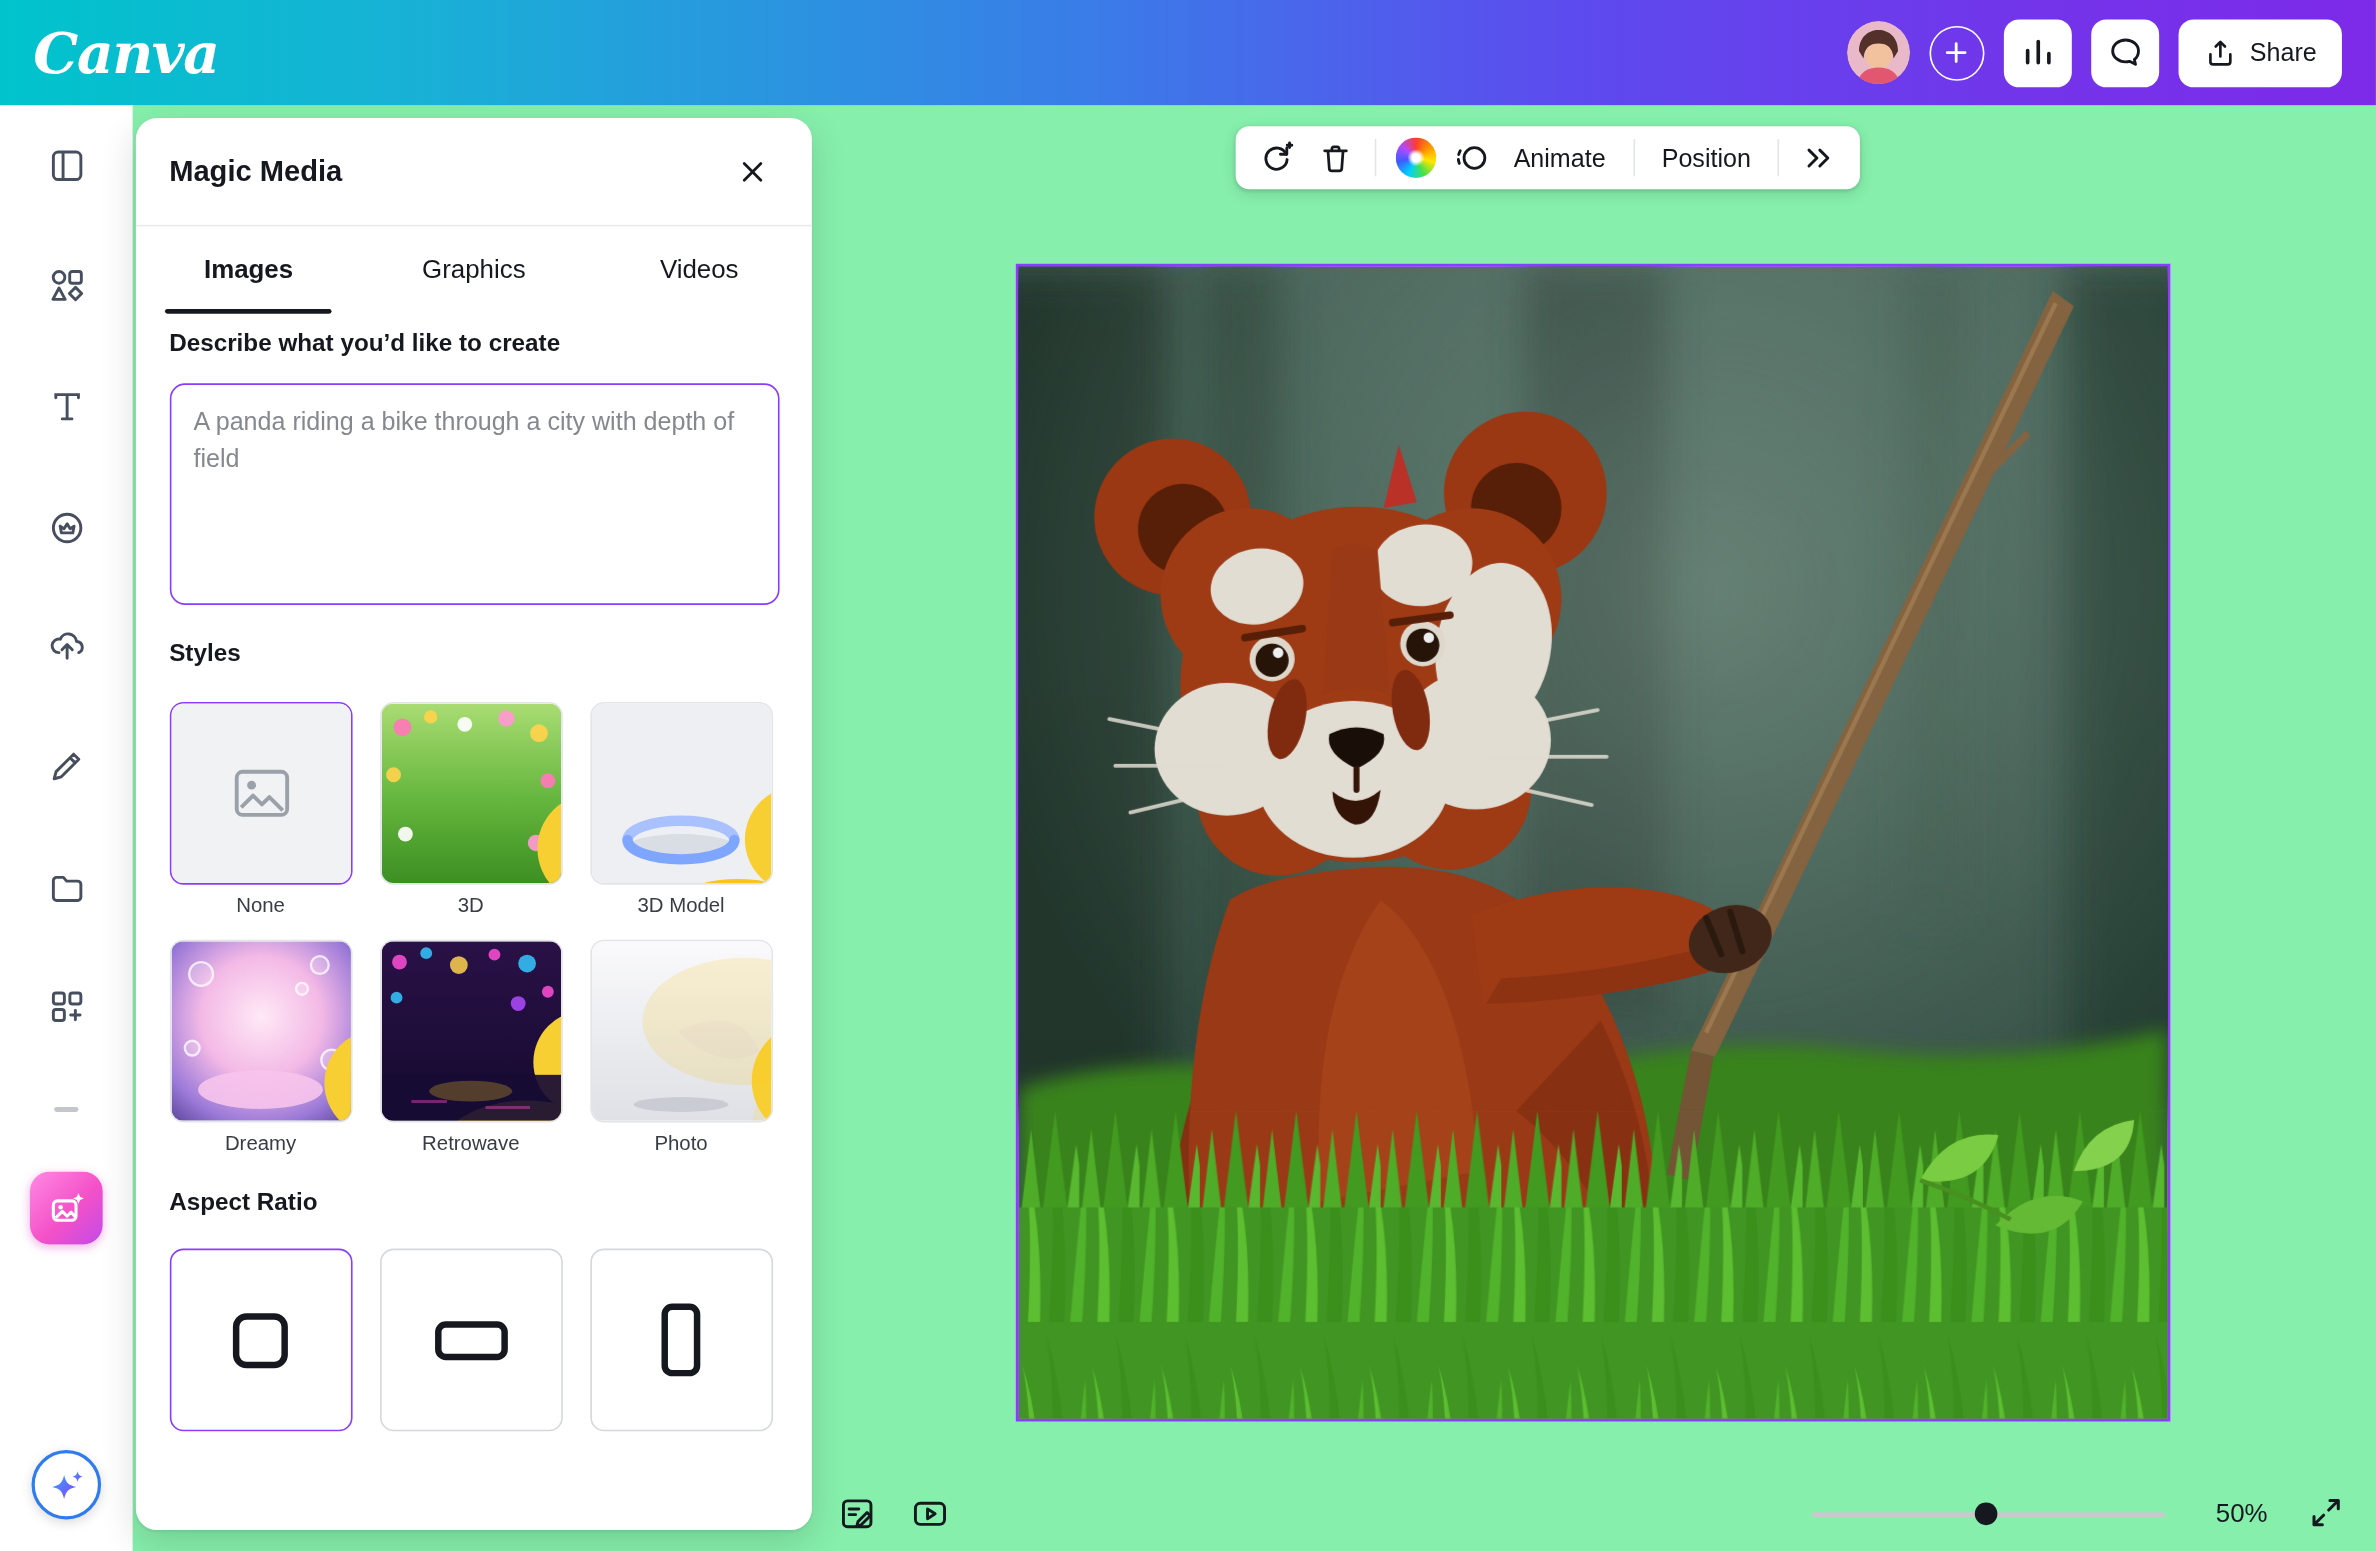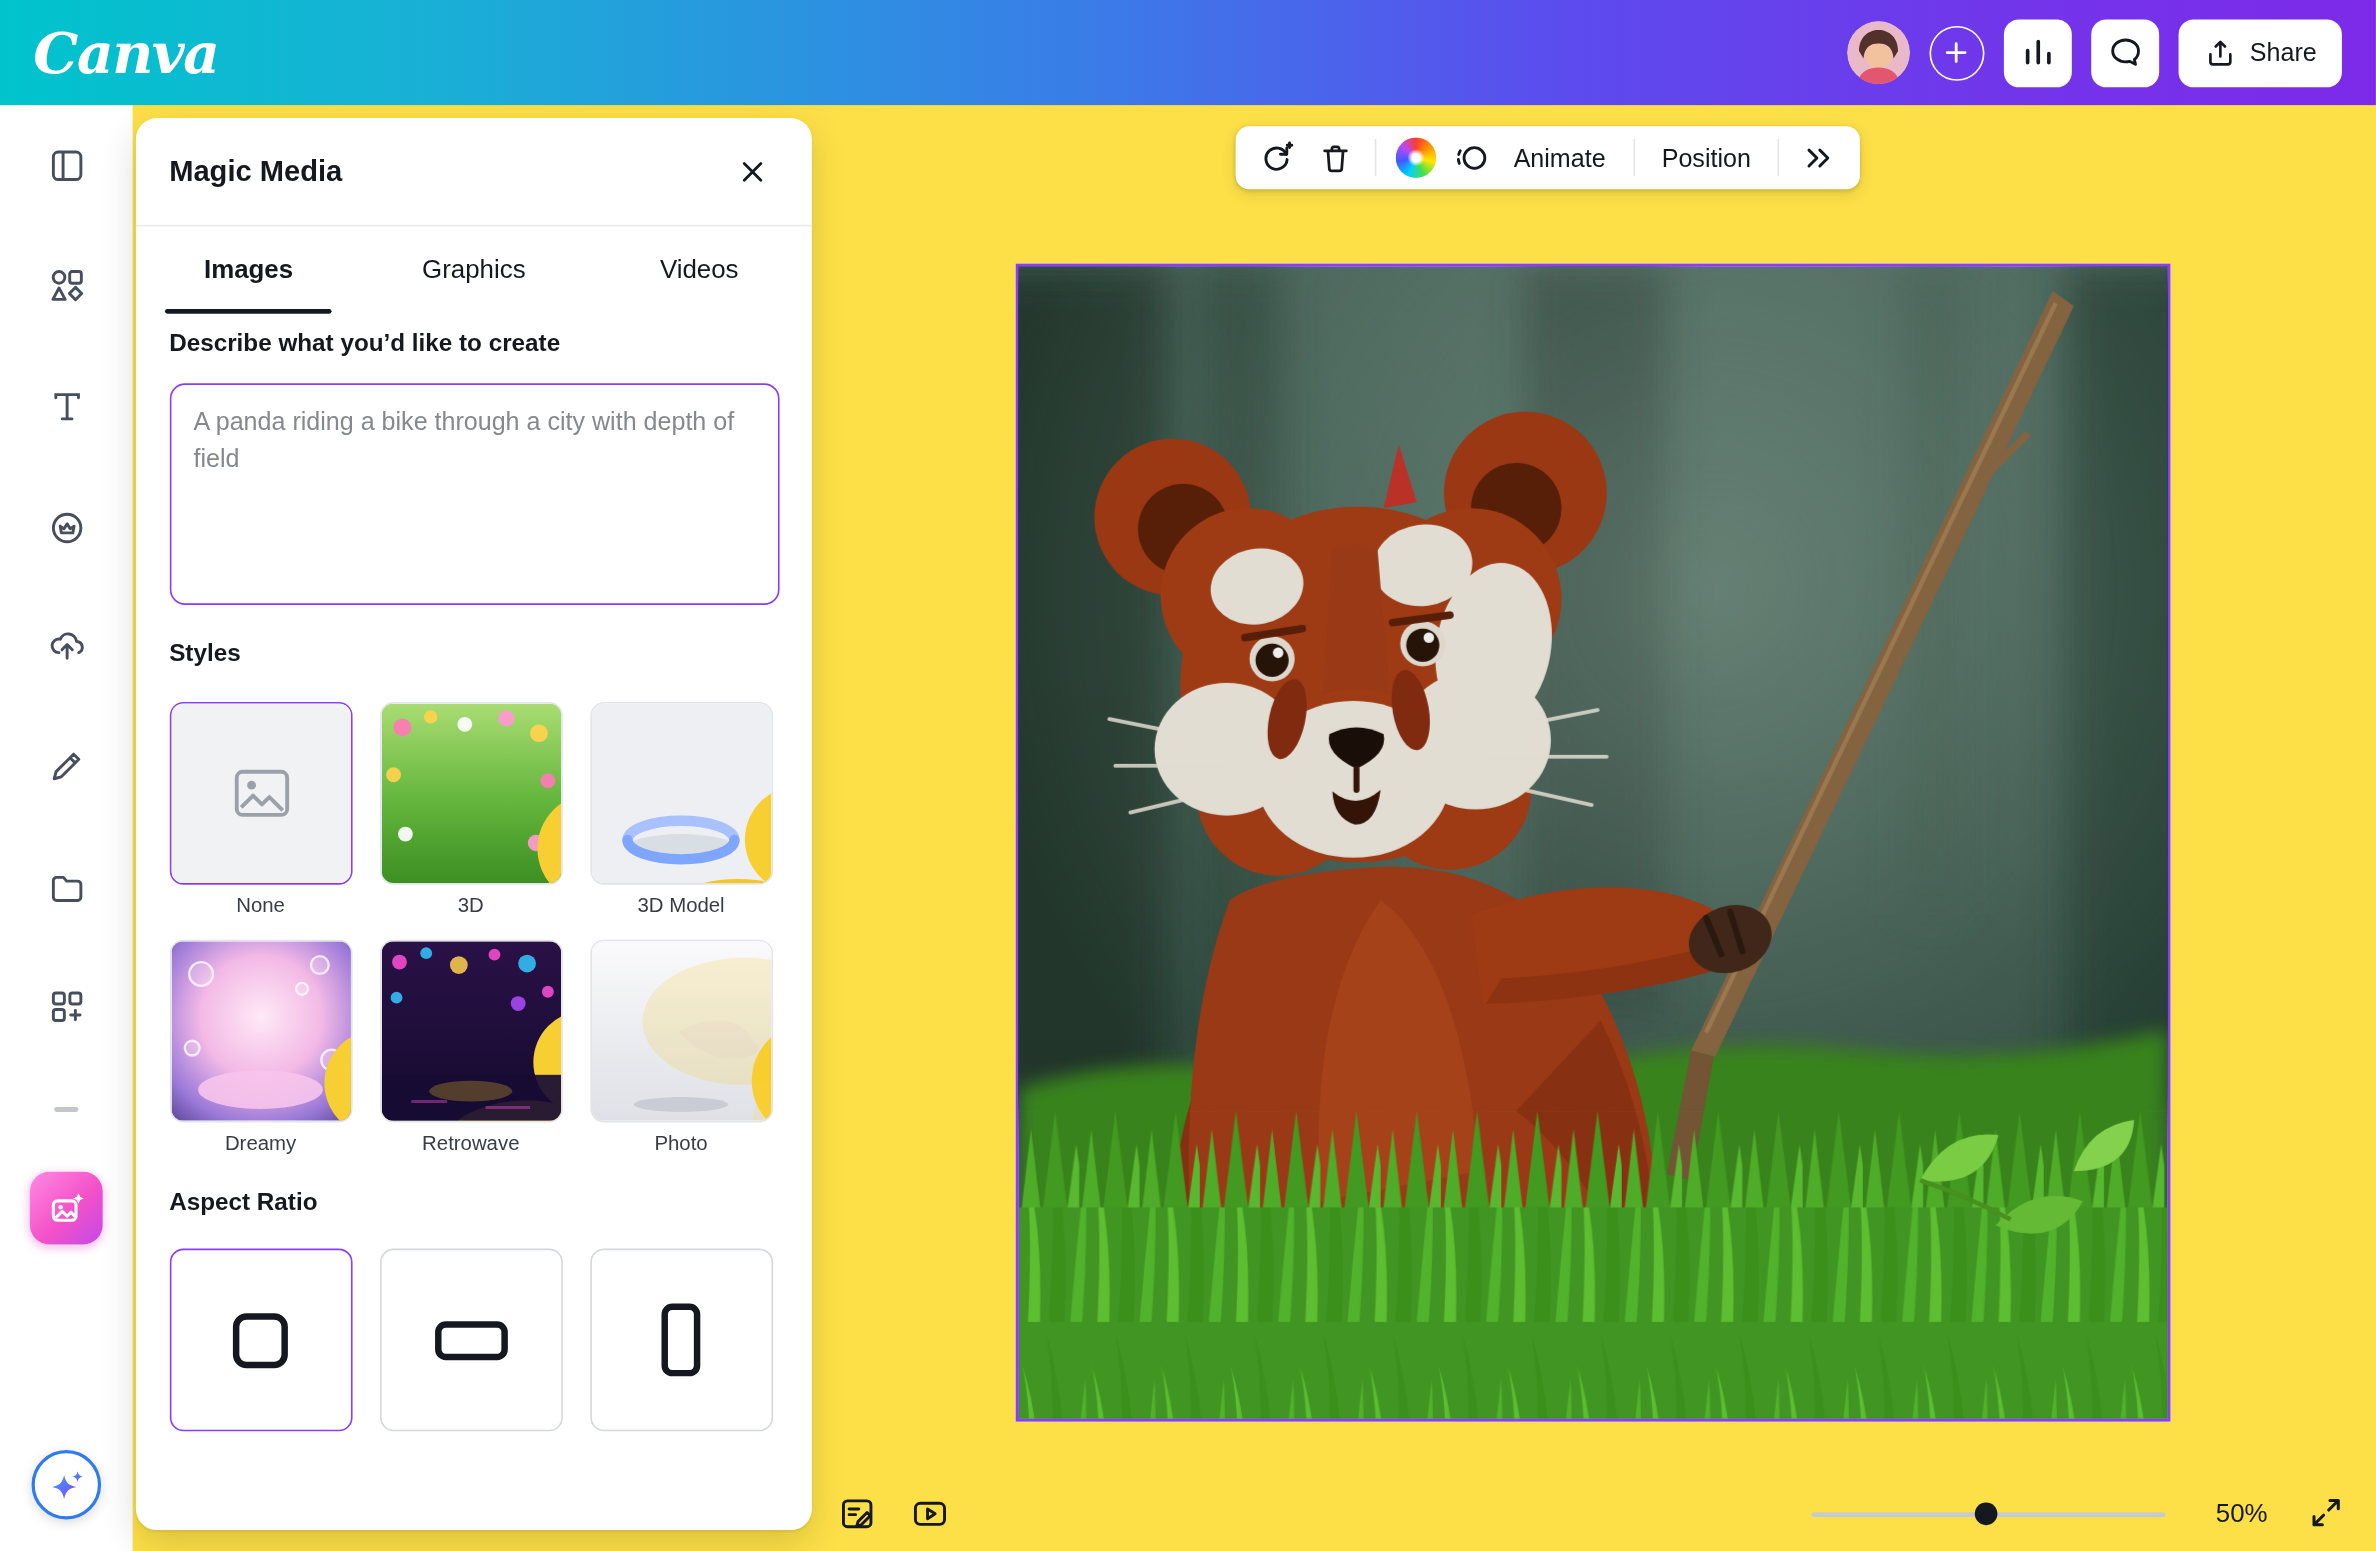--- a/index.html
+++ b/index.html
@@ -1,17 +1,17 @@
 <!DOCTYPE html>
 <html style="font-size:15px"><head>
 <meta charset="utf-8">
 <style>
   * { box-sizing: border-box; margin: 0; padding: 0; }
   html, body { background: #ebecf0; font-family: "Liberation Sans", sans-serif; }
-  .viewport { position: relative; width: 2376px; height: 1552px; overflow: hidden; background: #fde047; }
+  .viewport { position: relative; width: 2376px; height: 1552px; overflow: hidden; background: #86efac; }
   .stage { position: absolute; left: 0; top: 0; width: 1469px; height: 959px;
            transform: scale(1.6173469); transform-origin: 0 0; }
 
   
   .top-bar { position: absolute; left: 0; top: 0; width: 1469px; height: 65px; z-index: 40;
     background: linear-gradient(90deg,#00c4cc 0%,#19b0d6 18%,#3a7ce8 46%,#5c4bee 66%,#7334ea 86%,#7d2ae8 100%);
     display: flex; align-items: center; padding: 0 20.6px; }
   .logo { color: #fff; font-family: "DejaVu Serif", serif; font-style: italic; font-weight: 700;
     font-size: 35px; letter-spacing: -0.9px; }
   .top-actions { margin-left: auto; display: flex; align-items: center; gap: 12px; }

